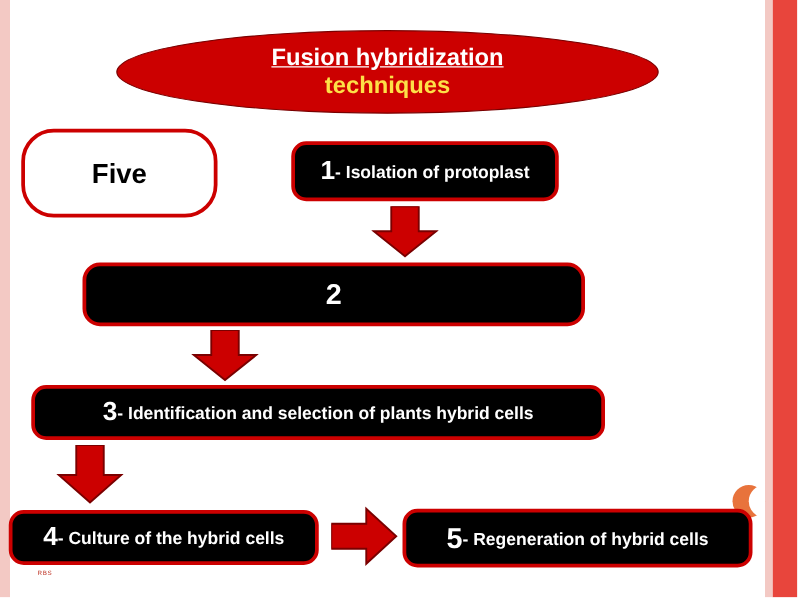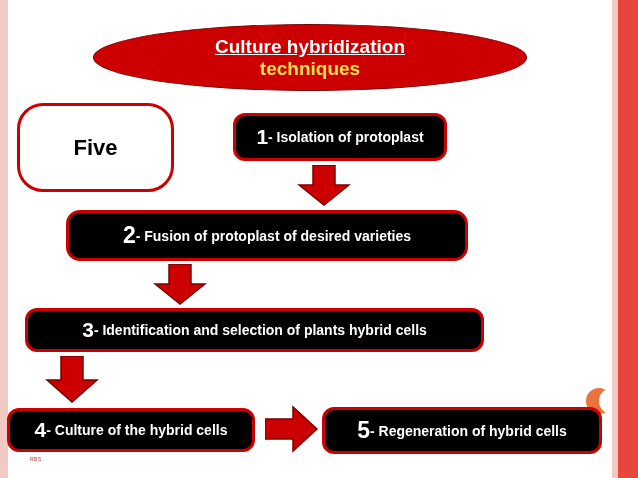--- a/index.html
+++ b/index.html
@@ -105,21 +105,21 @@
     font-weight: bold;
     line-height: 1.15;
   }
 
   
   .steps-box {
     position: absolute;
     left: 17px;
     top: 103px;
     width: 157px;
-    height: 89px;
+    height: 71px;
     background: #ffffff;
     border: 3px solid #cc0000;
     border-radius: 26px;
     display: flex;
     flex-direction: column;
     align-items: center;
     justify-content: center;
     box-sizing: border-box;
   }
   .steps-line {
@@ -185,42 +185,41 @@
   <div class="left-bar"></div>
   <div class="left-bar-inner"></div>
 
   <div class="right-bar"></div>
   <div class="right-bar-inner"></div>
   <div class="right-bar-white"></div>
   <div class="corner-circle"></div>
   <div class="corner-circle-cut"></div>
 
   <div class="title-ellipse">
-    <div class="title-line1">Culture hybridization</div>
+    <div class="title-line1">Fusion hybridization</div>
     <div class="title-line2">techniques</div>
   </div>
 
   <div class="steps-box">
     <div class="steps-line">Five</div>
   </div>
 
   <div id="step1" class="step-box">
     <span class="num">1</span>
     <span class="txt">- Isolation of protoplast</span>
   </div>
 
   <div class="arrow" style="left:297px; top:165px;">
     <svg width="54" height="42" viewBox="0 0 54 42">
       <polygon points="16,0 38,0 38,20 52,20 27,40 2,20 16,20" fill="#cc0000" stroke="#7a0000" stroke-width="1.5"></polygon>
     </svg>
   </div>
 
   <div id="step2" class="step-box">
     <span class="num">2</span>
-    <span class="txt">- Fusion of protoplast of desired varieties</span>
   </div>
 
   <div class="arrow" style="left:153px; top:264px;">
     <svg width="54" height="42" viewBox="0 0 54 42">
       <polygon points="16,0 38,0 38,20 52,20 27,40 2,20 16,20" fill="#cc0000" stroke="#7a0000" stroke-width="1.5"></polygon>
     </svg>
   </div>
 
   <div id="step3" class="step-box">
     <span class="num">3</span>

